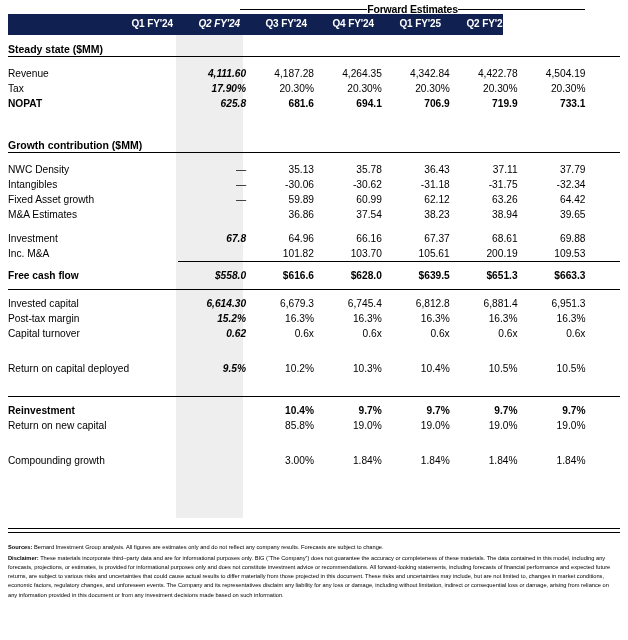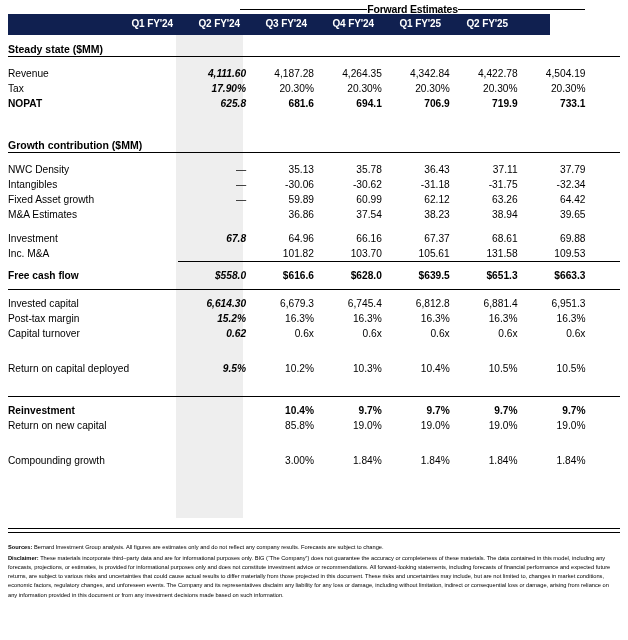--- a/index.html
+++ b/index.html
@@ -44,21 +44,21 @@
     padding: 0 0px;
     white-space: nowrap;
     line-height: 1;
   }
 
   
   .headbar {
     position: absolute;
     left: 8px;
     top: 14px;
-    width: 542px;
+    width: 495px;
     height: 21px;
     background: #102050;
   }
   .headbar-inner {
     position: relative;
     width: 100%;
     height: 100%;
   }
   .col-head {
     position: absolute;
@@ -166,21 +166,21 @@
 
   <div class="fwd-wrap">
     <span class="fwd-line"></span>
     <span class="fwd-label">Forward Estimates</span>
     <span class="fwd-line"></span>
   </div>
 
   <div class="headbar">
     <div class="headbar-inner">
       <div class="col-head" style="left:105px;">Q1 FY'24</div>
-      <div class="col-head" style="left:172px;">Q2 FY'24</div>
+      <div class="col-head" style="left:172px;font-style:italic;">Q2 FY'24</div>
       <div class="col-head" style="left:239px;">Q3 FY'24</div>
       <div class="col-head" style="left:306px;">Q4 FY'24</div>
       <div class="col-head" style="left:373px;">Q1 FY'25</div>
       <div class="col-head" style="left:440px;">Q2 FY'25</div>
     </div>
   </div>
 
   <div class="shade"></div>
 
   <table class="fin">
@@ -341,21 +341,21 @@
         <td class="num">68.61</td>
         <td class="num">69.88</td>
         <td class="tail"></td>
       </tr>
       <tr>
         <td class="lbl indent2">Inc. M&amp;A</td>
         <td class="num"></td>
         <td class="num">101.82</td>
         <td class="num">103.70</td>
         <td class="num">105.61</td>
-        <td class="num">131.58</td>
+        <td class="num">200.19</td>
         <td class="num">109.53</td>
         <td class="tail"></td>
       </tr>
 
       <tr class="gap-sm rule-part">
           <td class="lbl"></td>
           <td class="num"></td>
           <td class="num"></td>
           <td class="num"></td>
           <td class="num"></td>

